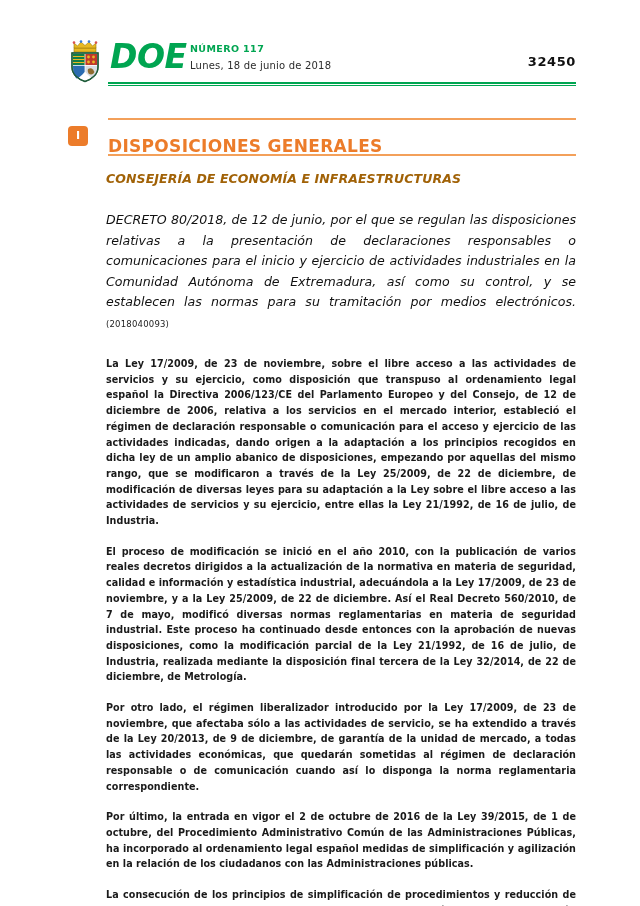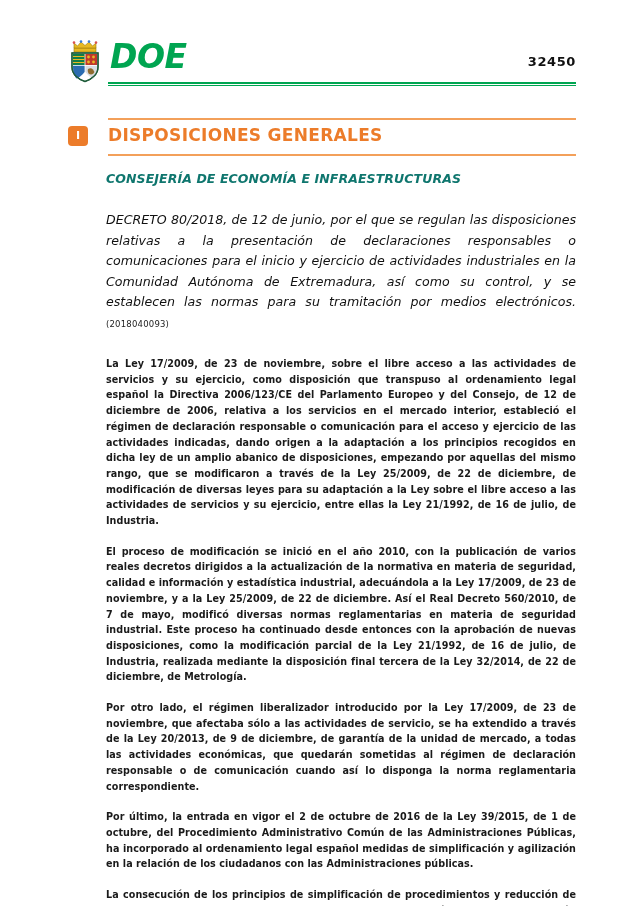--- a/index.html
+++ b/index.html
@@ -133,42 +133,42 @@
     color: #ffffff;
     font-size: 11px;
     font-weight: bold;
     text-align: center;
     line-height: 20px;
     letter-spacing: 0;
   }
   .section-title {
     position: absolute;
     left: 40px;
-    top: 6px;
+    top: 17px;
     font-size: 17px;
     font-weight: bold;
     color: #ec7c2a;
     letter-spacing: 0.3px;
     line-height: 23px;
   }
 
   
   .content {
     position: absolute;
     left: 106px;
     top: 170px;
     width: 470px;
   }
 
   .consejeria {
     font-size: 12.5px;
     font-weight: bold;
     font-style: italic;
     letter-spacing: 0.1px;
-    color: #0f766e;
+    color: #a16207;
     line-height: 18px;
     margin: 0 0 22px 0;
   }
 
   .decree-title {
     font-size: 12.6px;
     font-style: italic;
     color: #111111;
     line-height: 20.5px;
     text-align: justify;
@@ -229,20 +229,24 @@
 
         <path d="M17.4 26.8 L29 26.8 L29 28 C29 33 27.5 37.5 25.5 39.6 C24 39 20 36.5 17.4 33 Z" fill="#d8dde2"></path>
         <path d="M20 30 q3 -1.5 5 0.5 q2 2 0.5 4 q-2.5 2 -5 0 q-1.5 -2 -0.5 -4.5 Z" fill="#8f6b2e"></path>
 
         <path d="M4 14 L30 14 L30 28 C30 35.5 23.5 40.5 17 42.5 C10.5 40.5 4 35.5 4 28 Z" fill="none" stroke="#1f5c3a" stroke-width="1.4"></path>
       </svg>
     </span>
 
     <span class="doe-logo">DOE</span>
 
+    <div class="issue-block">
+      <div class="issue-number">NÚMERO 117</div>
+      <div class="issue-date">Lunes, 18 de junio de 2018</div>
+    </div>
 
     <div class="page-number">32450</div>
   </div>
 
   <div class="green-rule"></div>
   <div class="green-rule-thin"></div>
 
   <div class="section-block">
     <div class="orange-rule-top"></div>
     <div class="roman-badge">I</div>

